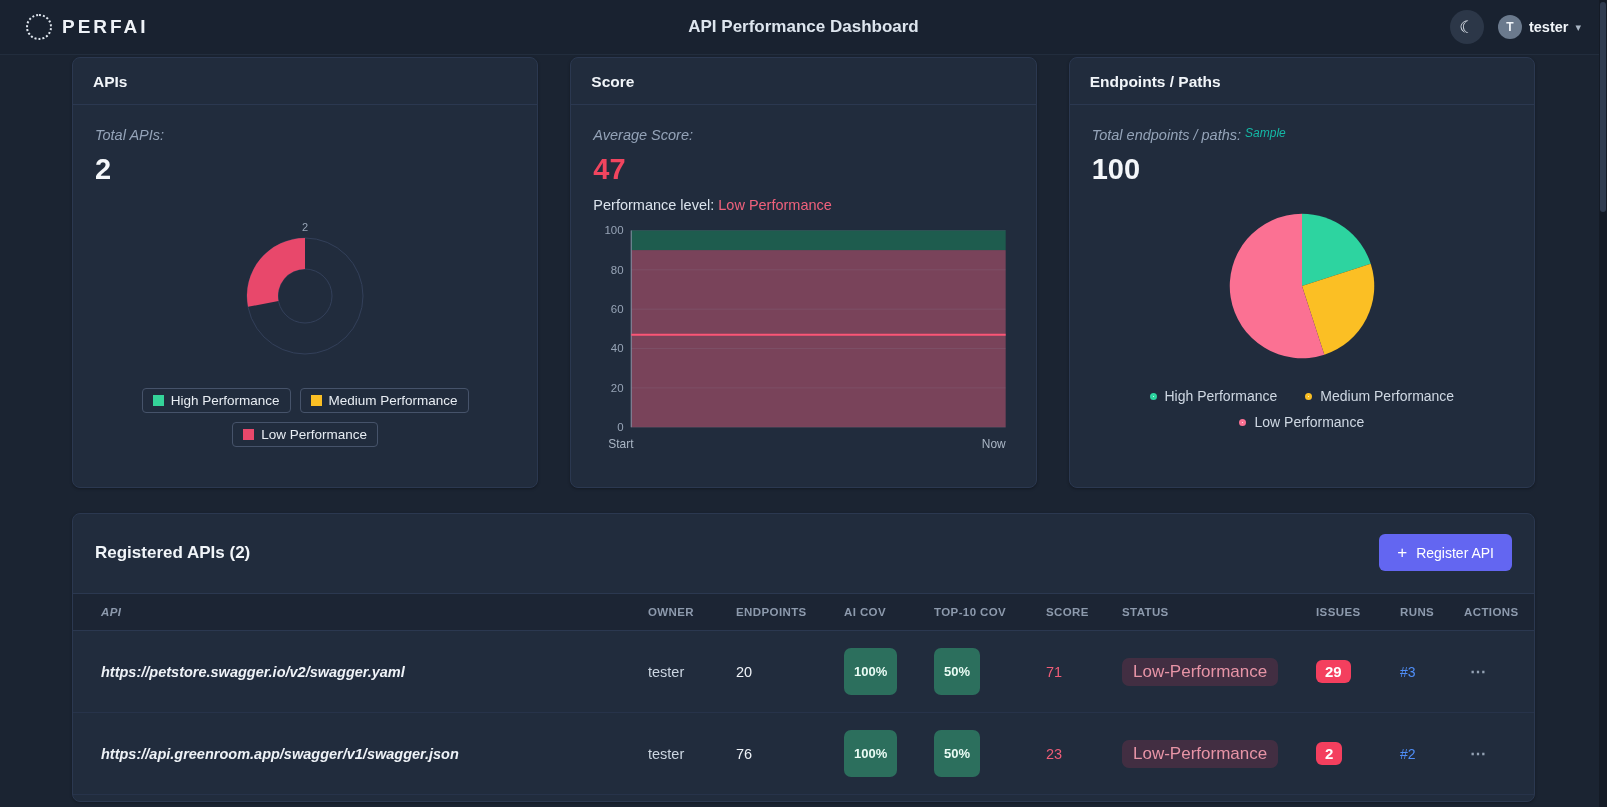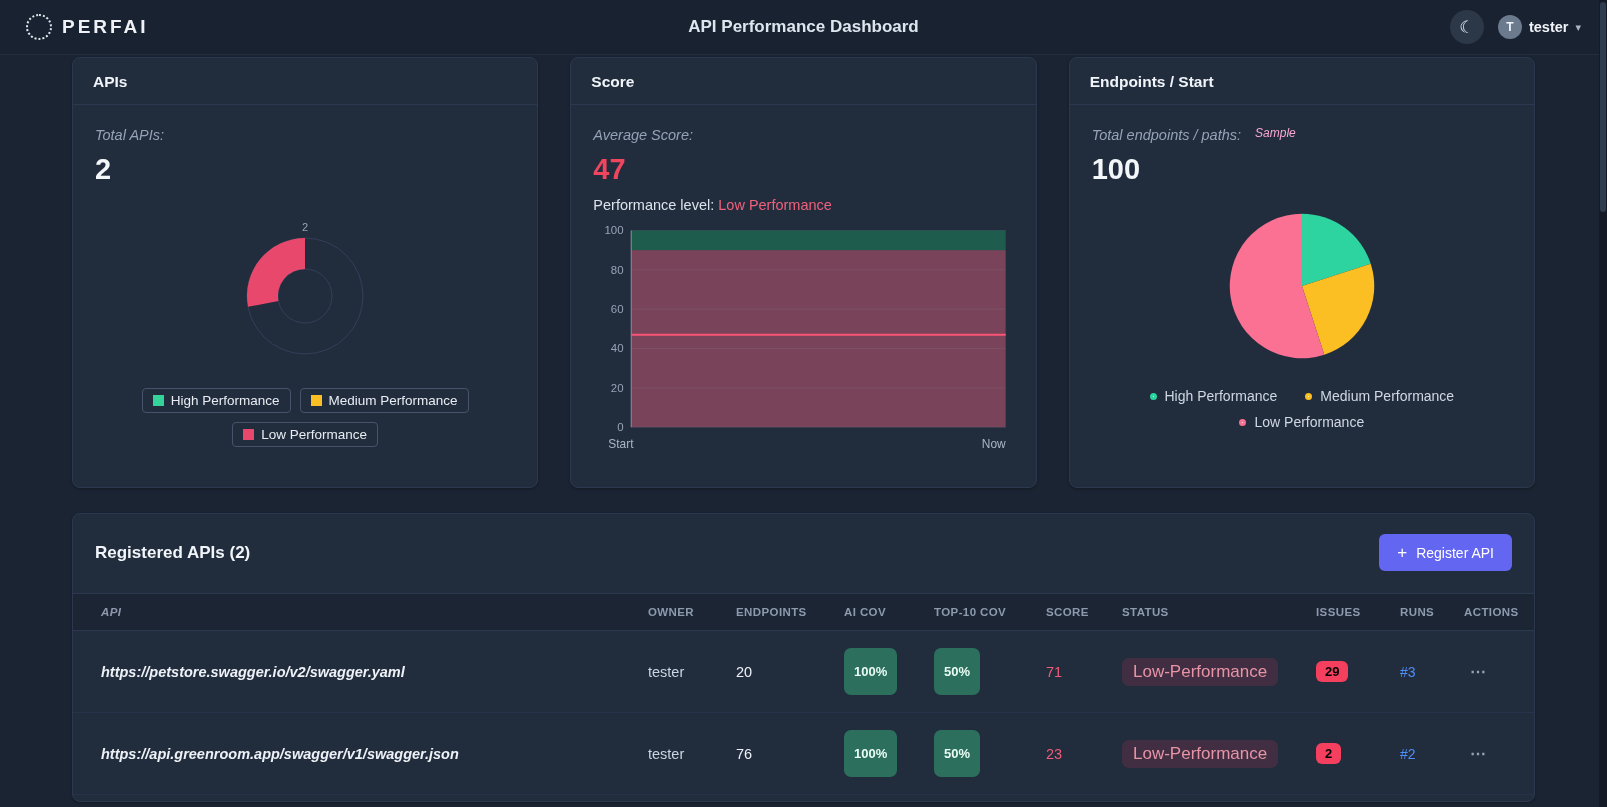--- a/index.html
+++ b/index.html
@@ -44,21 +44,21 @@
   }
   .card-header { padding:15px 20px 13px; border-bottom:1px solid #2b3850; }
   .card-header h2 { margin:0; font-size:15.5px; color:#f1f5f9; }
   .card-body { padding:18px 22px 16px; }
   .muted-italic { font-style:italic; color:#94a3b8; font-size:14.5px; margin:4px 0 0; }
   .big-number { font-size:29px; font-weight:bold; color:#f4f7fa; margin-top:10px; }
   .big-number.danger { color:#f0455f; }
   .perf-line { font-size:14.5px; color:#dbe3ec; margin:11px 0 0; }
   .danger-text { color:#f0617c; }
   .sample-link {
-    font-style:italic; color:#f9a8d4; font-size:12px; margin-left:10px;
+    font-style:italic; color:#14b8a6; font-size:12px; 
     position:relative; top:-3px; text-decoration:none; cursor:pointer;
   }
 
   .donut { display:block; margin:10px auto 0; }
   .chip-legend {
     display:flex; flex-wrap:wrap; justify-content:center; gap:9px;
     margin:2px auto 0; max-width:380px;
   }
   .chip {
     display:inline-flex; align-items:center; gap:7px; border:1px solid #46536a; border-radius:4px;
@@ -104,21 +104,21 @@
   .pill-green {
     background:#2c6f5d; color:#e9fbf4; border-radius:7px; padding:16px 10px;
     font-size:13px; font-weight:bold; display:inline-block;
   }
   .pill-status {
     background:rgba(244,63,94,0.16); color:#e794a6; border-radius:7px;
     padding:4px 11px; font-size:17px; display:inline-block;
   }
   .score-cell { color:#ef5d78; }
   .badge-issues {
-    background:#f43f5e; color:#000000; border-radius:6px; padding:3px 9px; font-size:13px;
+    background:#f43f5e; color:#ffffff; border-radius:6px; padding:3px 9px; font-size:15px;
     font-weight:bold; display:inline-block; min-width:12px; text-align:center; cursor:pointer;
   }
   .runs-link { color:#4f8ef7; font-size:14px; text-decoration:none; cursor:pointer; }
   .dots { background:none; border:none; color:#93a1b3; font-size:16px; letter-spacing:2px; cursor:pointer; font-weight:bold; }
 
   
   .scrollbar-track { position:fixed; right:0; top:0; width:8px; height:807px; background:#141b26; }
   .scrollbar-thumb { position:absolute; top:2px; left:1px; width:6px; height:210px; border-radius:3px; background:#303c50; }
 </style>
 </head>
@@ -203,21 +203,21 @@
           <line x1="40" x2="40" y1="12" y2="218" stroke="#8b98aa" stroke-width="1"></line>
           <line x1="40" x2="432" y1="121.18" y2="121.18" stroke="#fb5576" stroke-width="2"></line>
           <text x="16" y="240" fill="#aab6c5" font-size="12.5" text-anchor="start">Start</text>
           <text x="432" y="240" fill="#aab6c5" font-size="12.5" text-anchor="end">Now</text>
         </svg>
     </div>
   </section>
 
   <section class="card">
     <div class="card-header">
-      <h2>Endpoints / Start</h2>
+      <h2>Endpoints / Paths</h2>
     </div>
     <div class="card-body">
       <p class="muted-italic">
         <span>Total endpoints / paths:</span>
         <a class="sample-link">Sample</a>
       </p>
       <div class="big-number">100</div>
       <svg class="pie" viewBox="0 0 200 200" width="172" height="172">
           <path d="M100 100 L100 16 A84 84 0 0 1 179.8887473687929 74.04257247250442 Z" fill="#2dd4a0"></path>
           <path d="M100 100 L179.8887473687929 74.04257247250442 A84 84 0 0 1 125.95742752749558 179.8887473687929 Z" fill="#fbbf24"></path>

